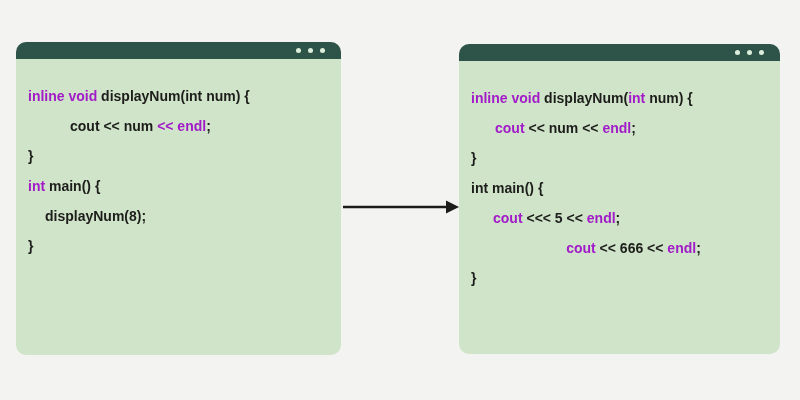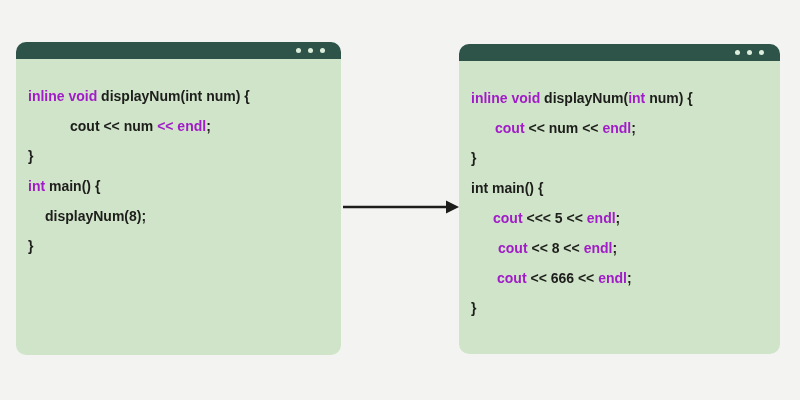--- a/index.html
+++ b/index.html
@@ -92,19 +92,18 @@
         <span class="dot" style="background: rgb(220, 238, 219);"></span>
         <span class="dot" style="background: rgb(220, 238, 219);"></span>
       </div>
     </div>
     <div class="window-body" style="background: rgb(207, 228, 200);">
         <div class="code-line" style="padding-left: 0px;"><span style="color: rgb(162, 27, 201);">inline void</span><span style="color: rgb(29, 29, 27);"> displayNum(</span><span style="color: rgb(162, 27, 201);">int</span><span style="color: rgb(29, 29, 27);"> num) {</span></div>
         <div class="code-line" style="padding-left: 24px;"><span style="color: rgb(162, 27, 201);">cout</span><span style="color: rgb(29, 29, 27);"> &lt;&lt; num &lt;&lt; </span><span style="color: rgb(162, 27, 201);">endl</span><span style="color: rgb(29, 29, 27);">;</span></div>
         <div class="code-line" style="padding-left: 0px;"><span style="color: rgb(29, 29, 27);">}</span></div>
         <div class="code-line" style="padding-left: 0px;"><span style="color: rgb(29, 29, 27);">int main() {</span></div>
         <div class="code-line" style="padding-left: 22px;"><span style="color: rgb(162, 27, 201);">cout</span><span style="color: rgb(29, 29, 27);"> &lt;&lt;&lt; 5 &lt;&lt; </span><span style="color: rgb(162, 27, 201);">endl</span><span style="color: rgb(29, 29, 27);">;</span></div>
-        <div class="code-line" style="padding-left: 27px;"><span style="color: rgb(162, 27, 201);">cout</span><span style="color: rgb(29, 29, 27);"> &lt;&lt; 8 &lt;&lt; </span><span style="color: rgb(162, 27, 201);">endl</span><span style="color: rgb(29, 29, 27);">;</span></div>
-        <div class="code-line" style="padding-left: 26px;"><span style="color: rgb(162, 27, 201);">cout</span><span style="color: rgb(29, 29, 27);"> &lt;&lt; 666 &lt;&lt; </span><span style="color: rgb(162, 27, 201);">endl</span><span style="color: rgb(29, 29, 27);">;</span></div>
+        <div class="code-line" style="padding-left: 26px; text-align: center;"><span style="color: rgb(162, 27, 201);">cout</span><span style="color: rgb(29, 29, 27);"> &lt;&lt; 666 &lt;&lt; </span><span style="color: rgb(162, 27, 201);">endl</span><span style="color: rgb(29, 29, 27);">;</span></div>
         <div class="code-line" style="padding-left: 0px;"><span style="color: rgb(29, 29, 27);">}</span></div>
       </div>
   </div>
 
 </div>
 
 </body></html>

